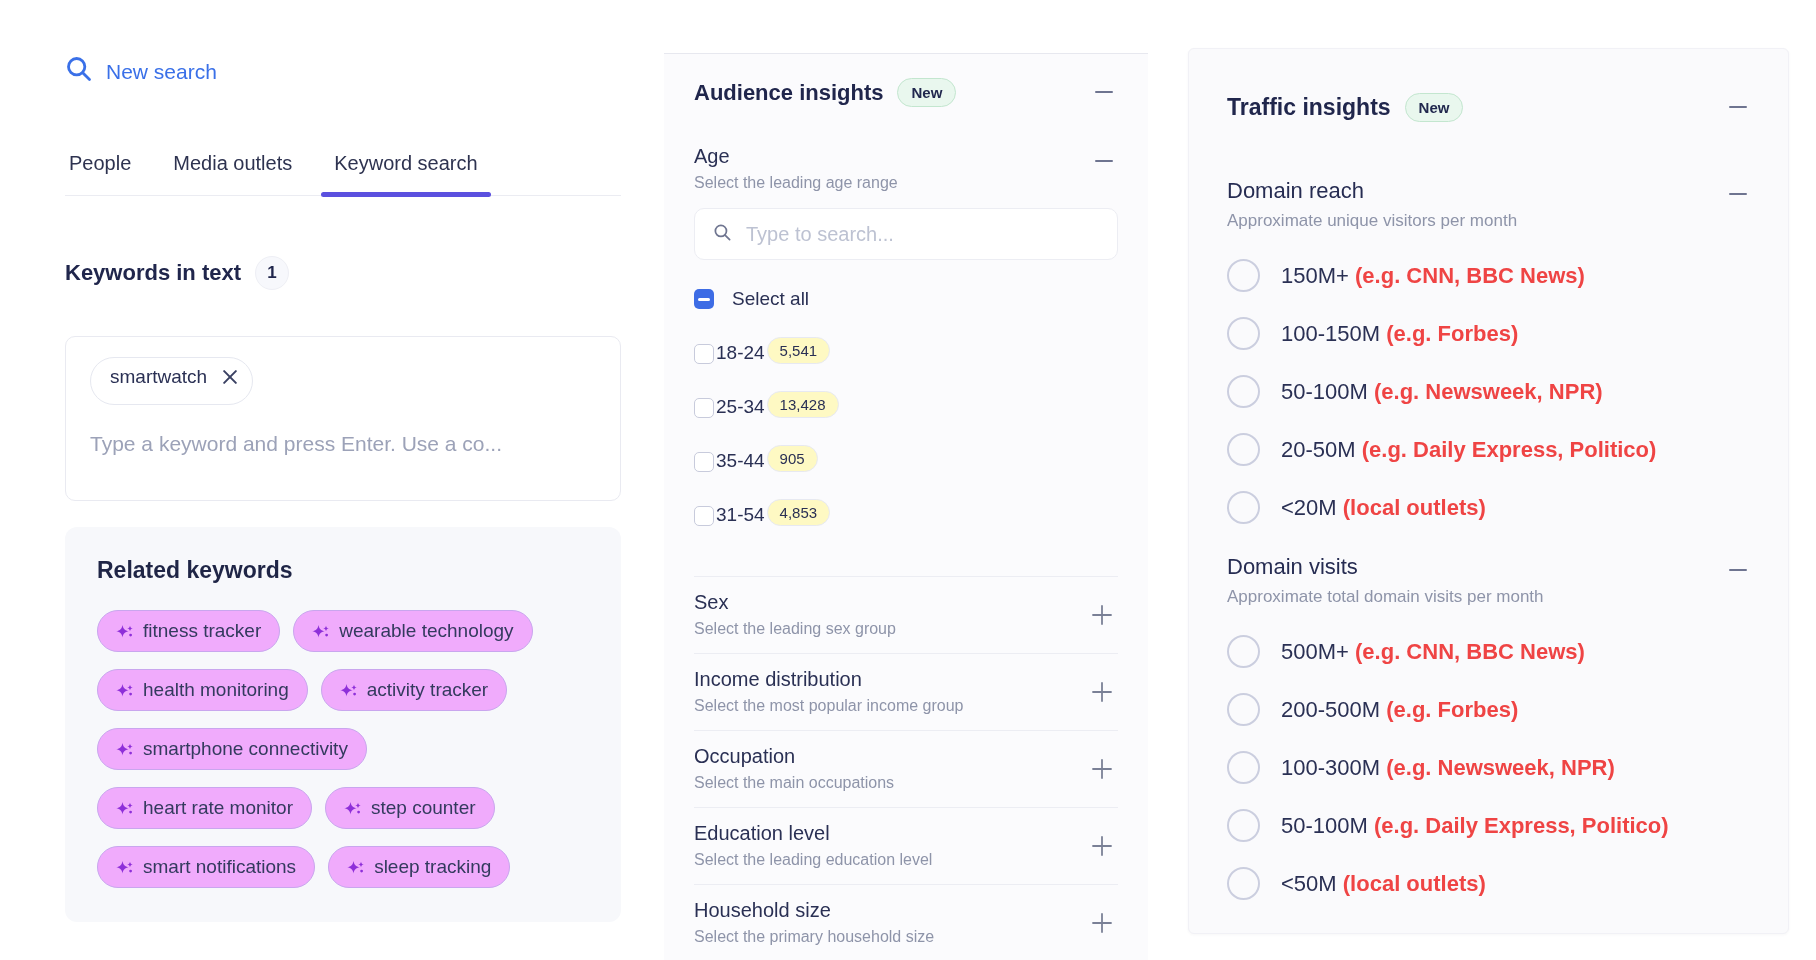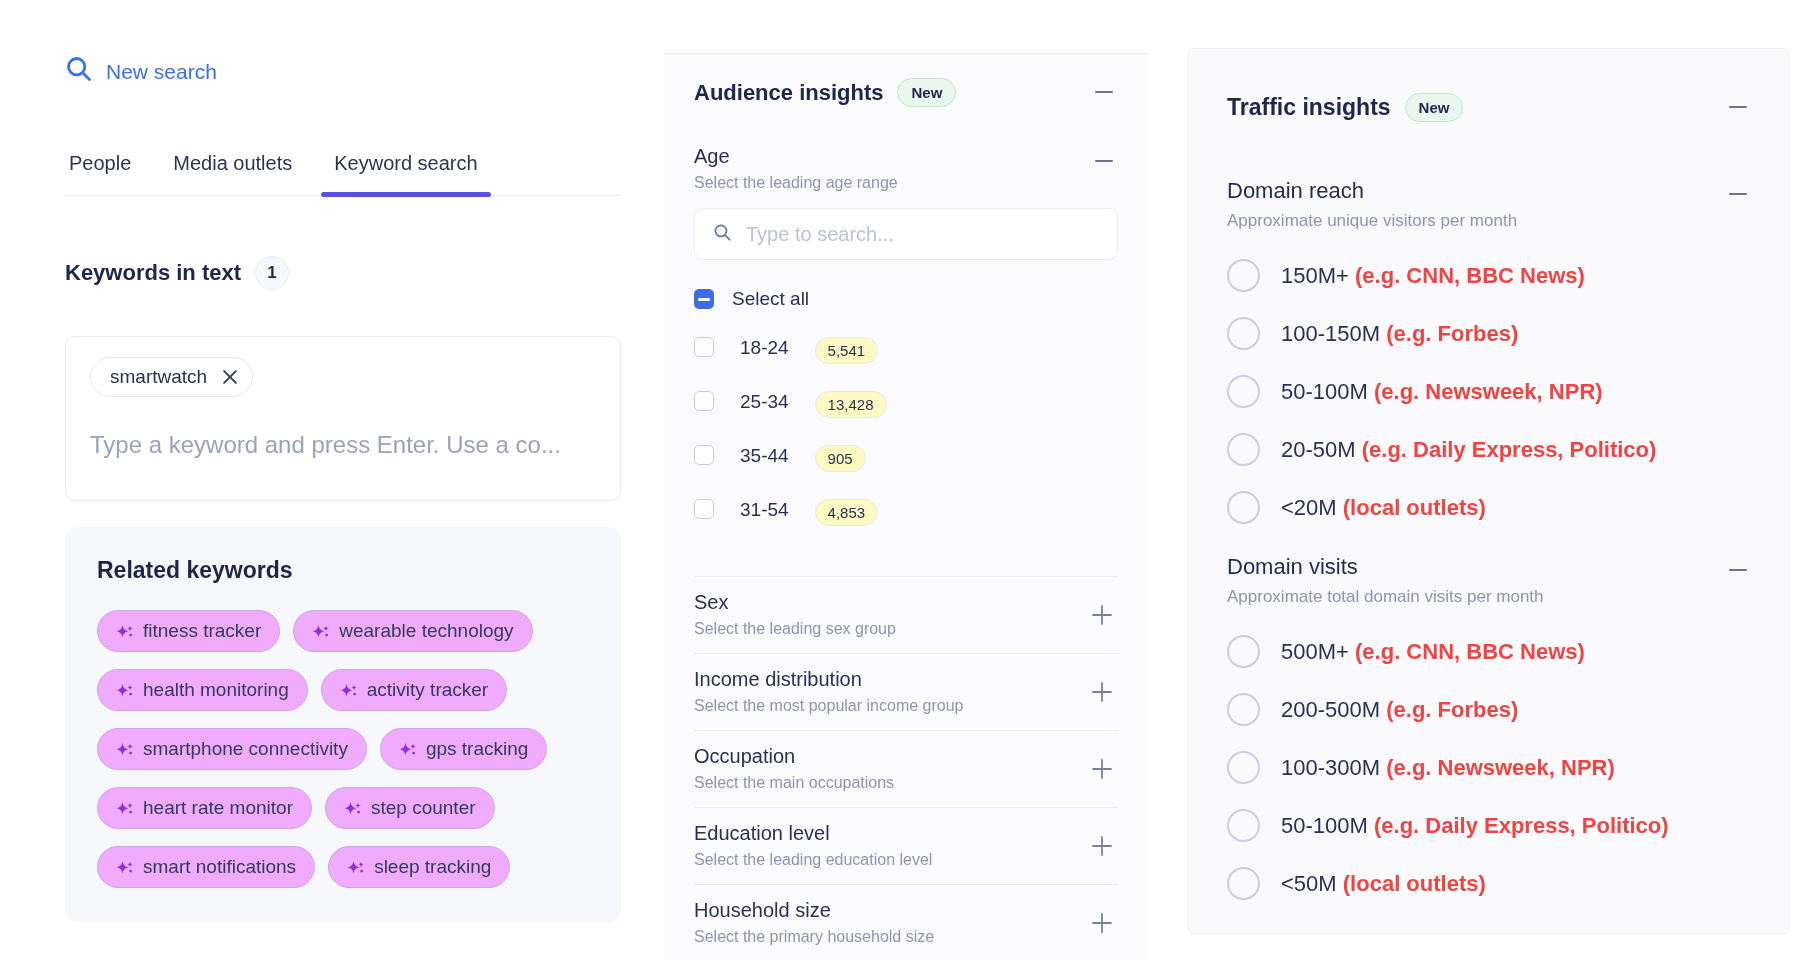--- a/index.html
+++ b/index.html
@@ -15,23 +15,23 @@
 
   
   .left-col { position:absolute; left:65px; top:55px; width:556px; }
   .new-search { display:flex; align-items:center; gap:13px; color:#3A70E8; font-size:21px; font-weight:500; cursor:pointer; width:max-content; }
   .tabs { margin-top:64px; display:flex; gap:34px; border-bottom:1px solid #EBECF2; }
   .tab { position:relative; font-size:20px; color:#2E3350; padding:0 4px 20px; cursor:pointer; }
   .tab.active::after { content:""; position:absolute; left:-9px; right:-9px; bottom:-2px; height:5px; border-radius:3px; background:#5B50DF; }
   .kw-heading { margin-top:60px; display:flex; align-items:center; gap:14px; font-size:22px; font-weight:700; color:#20264C; }
   .count-badge { min-width:34px; height:34px; padding:0 8px; border-radius:17px; background:#F7F8FC; border:1px solid #EEEFF5; display:inline-flex; align-items:center; justify-content:center; font-size:17px; font-weight:700; color:#20264C; }
   .kw-box { margin-top:46px; height:165px; border:1px solid #E9EAF1; border-radius:10px; background:#fff; padding:20px 24px; }
-  .kw-tag { display:inline-flex; align-items:center; gap:13px; padding:8px 12px 8px 19px; border:1px solid #E6E8F0; border-radius:999px; font-size:19px; color:#2A3054; background:#fff; }
+  .kw-tag { display:inline-flex; align-items:center; gap:13px; padding:8px 12px 16px 19px; border:1px solid #E6E8F0; border-radius:999px; font-size:19px; color:#2A3054; background:#fff; }
   .kw-tag .x-btn { display:inline-flex; cursor:pointer; padding:3px; }
-  .kw-placeholder { margin-top:34px; font-size:24px; color:#9CA2B8; cursor:text; }
+  .kw-placeholder { margin-top:27px; font-size:21px; color:#9CA2B8; cursor:text; }
   .related-card { margin-top:26px; background:#F7F8FB; border-radius:12px; padding:30px 32px 34px; }
   .related-title { font-size:23px; font-weight:700; color:#1F2546; }
   .pills { margin-top:26px; display:flex; flex-wrap:wrap; gap:17px 13px; }
   .pill { display:inline-flex; align-items:center; gap:10px; background:#f0abfc; border:1.5px solid #C9A6EE; border-radius:999px; padding:9px 18px; font-size:19px; color:#333A5E; cursor:pointer; white-space:nowrap; }
 
   
   .mid-panel { position:absolute; left:664px; top:53px; width:484px; height:907px; background:#FBFBFD; border-top:1px solid #E7E8EF; padding:24px 30px 0 30px; }
   .panel-header { display:flex; align-items:flex-start; justify-content:space-between; }
   .panel-title-row { display:flex; align-items:center; gap:14px; }
   .panel-title { font-size:22px; font-weight:700; color:#20264C; }
@@ -39,21 +39,21 @@
   .icon-btn { background:none; border:none; cursor:pointer; padding:4px; line-height:0; }
   .age-head { margin-top:38px; display:flex; justify-content:space-between; align-items:flex-start; }
   .sec-title { font-size:20px; color:#2A3054; }
   .sec-sub { margin-top:6px; font-size:16px; color:#8E94A9; }
   .search-box { margin-top:16px; height:52px; background:#fff; border:1px solid #ECEDF3; border-radius:10px; display:flex; align-items:center; gap:14px; padding:0 18px; }
   .search-box input { border:none; outline:none; background:transparent; font-size:20px; color:#2A3054; width:100%; font-family:inherit; }
   .search-box input::placeholder { color:#BDC2D2; }
   .select-all { margin-top:28px; display:flex; align-items:center; gap:18px; font-size:19px; color:#2A3054; }
   .cb-indet { width:20px; height:20px; border-radius:5px; background:#3D6CE5; position:relative; cursor:pointer; flex:none; }
   .cb-indet::after { content:""; position:absolute; left:4px; right:4px; top:9px; height:2.5px; background:#fff; border-radius:2px; }
-  .opt-row { margin-top:27px; display:flex; align-items:flex-start; gap:26px; }
+  .opt-row { margin-top:27px; display:flex; align-items:flex-end; gap:2px; }
   .cb { width:20px; height:20px; border-radius:5px; border:1.5px solid #C8CBDC; background:#fff; cursor:pointer; flex:none; }
   .opt-label { font-size:19px; color:#2A3054; }
   .opt-count { padding:4px 12px; border-radius:999px; border:1px solid #E7E9F1; background:#fef9c3; font-size:15px; color:#2A3054; }
   .mid-sections { margin-top:50px; }
   .mid-section { border-top:1px solid #ECEDF3; padding:14px 0 15px; display:flex; justify-content:space-between; align-items:center; cursor:pointer; }
 
   
   .right-panel { position:absolute; left:1188px; top:48px; width:601px; height:886px; background:#FAFAFC; border:1px solid #F1F1F6; border-radius:6px; padding:44px 36px 0 38px; box-shadow:0 1px 3px rgba(40,45,80,0.04); }
   .tg-head { display:flex; justify-content:space-between; align-items:flex-start; margin-top:56px; }
   .tg-title { font-size:22px; font-weight:500; color:#262C52; }
@@ -147,28 +147,20 @@
               <circle cx="14.6" cy="10.6" r="1.4"></circle>
             </svg>
           <span>smartphone connectivity</span>
         </span>
         <span class="pill">
           <svg width="17" height="15" viewBox="0 0 17 14" fill="#8E2FD9">
               <path d="M6.5 0.5 C7.1 4.3 8.9 6.1 12.7 6.7 C8.9 7.3 7.1 9.1 6.5 12.9 C5.9 9.1 4.1 7.3 0.3 6.7 C4.1 6.1 5.9 4.3 6.5 0.5 Z"></path>
               <path d="M14 1.2 C14.3 2.9 15.1 3.7 16.8 4 C15.1 4.3 14.3 5.1 14 6.8 C13.7 5.1 12.9 4.3 11.2 4 C12.9 3.7 13.7 2.9 14 1.2 Z"></path>
               <circle cx="14.6" cy="10.6" r="1.4"></circle>
             </svg>
-          <span>gps tracking</span>
-        </span>
-        <span class="pill">
-          <svg width="17" height="15" viewBox="0 0 17 14" fill="#8E2FD9">
-              <path d="M6.5 0.5 C7.1 4.3 8.9 6.1 12.7 6.7 C8.9 7.3 7.1 9.1 6.5 12.9 C5.9 9.1 4.1 7.3 0.3 6.7 C4.1 6.1 5.9 4.3 6.5 0.5 Z"></path>
-              <path d="M14 1.2 C14.3 2.9 15.1 3.7 16.8 4 C15.1 4.3 14.3 5.1 14 6.8 C13.7 5.1 12.9 4.3 11.2 4 C12.9 3.7 13.7 2.9 14 1.2 Z"></path>
-              <circle cx="14.6" cy="10.6" r="1.4"></circle>
-            </svg>
           <span>heart rate monitor</span>
         </span>
         <span class="pill">
           <svg width="17" height="15" viewBox="0 0 17 14" fill="#8E2FD9">
               <path d="M6.5 0.5 C7.1 4.3 8.9 6.1 12.7 6.7 C8.9 7.3 7.1 9.1 6.5 12.9 C5.9 9.1 4.1 7.3 0.3 6.7 C4.1 6.1 5.9 4.3 6.5 0.5 Z"></path>
               <path d="M14 1.2 C14.3 2.9 15.1 3.7 16.8 4 C15.1 4.3 14.3 5.1 14 6.8 C13.7 5.1 12.9 4.3 11.2 4 C12.9 3.7 13.7 2.9 14 1.2 Z"></path>
               <circle cx="14.6" cy="10.6" r="1.4"></circle>
             </svg>
           <span>step counter</span>
         </span>

